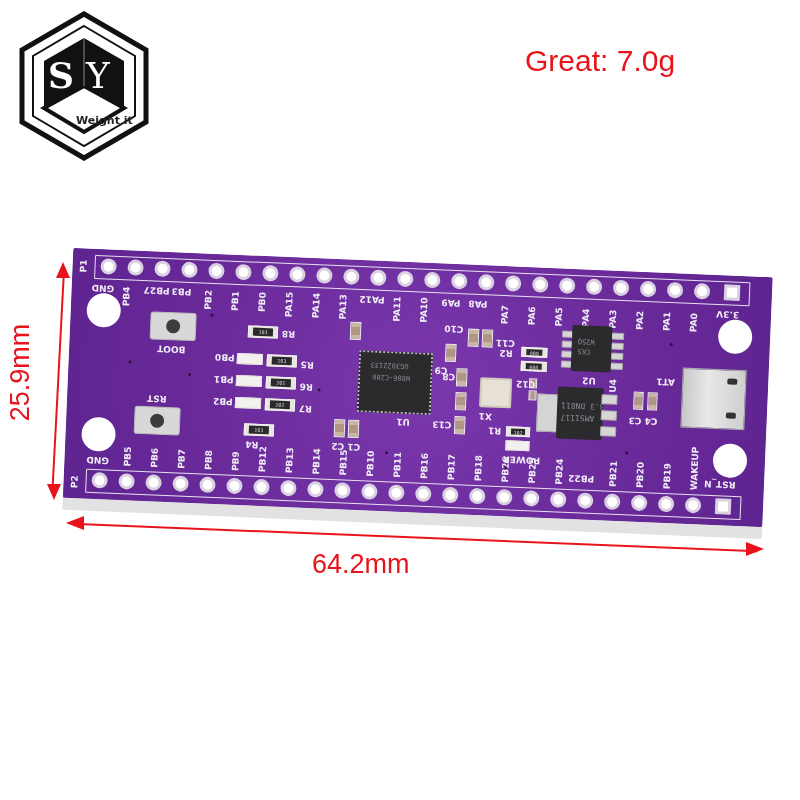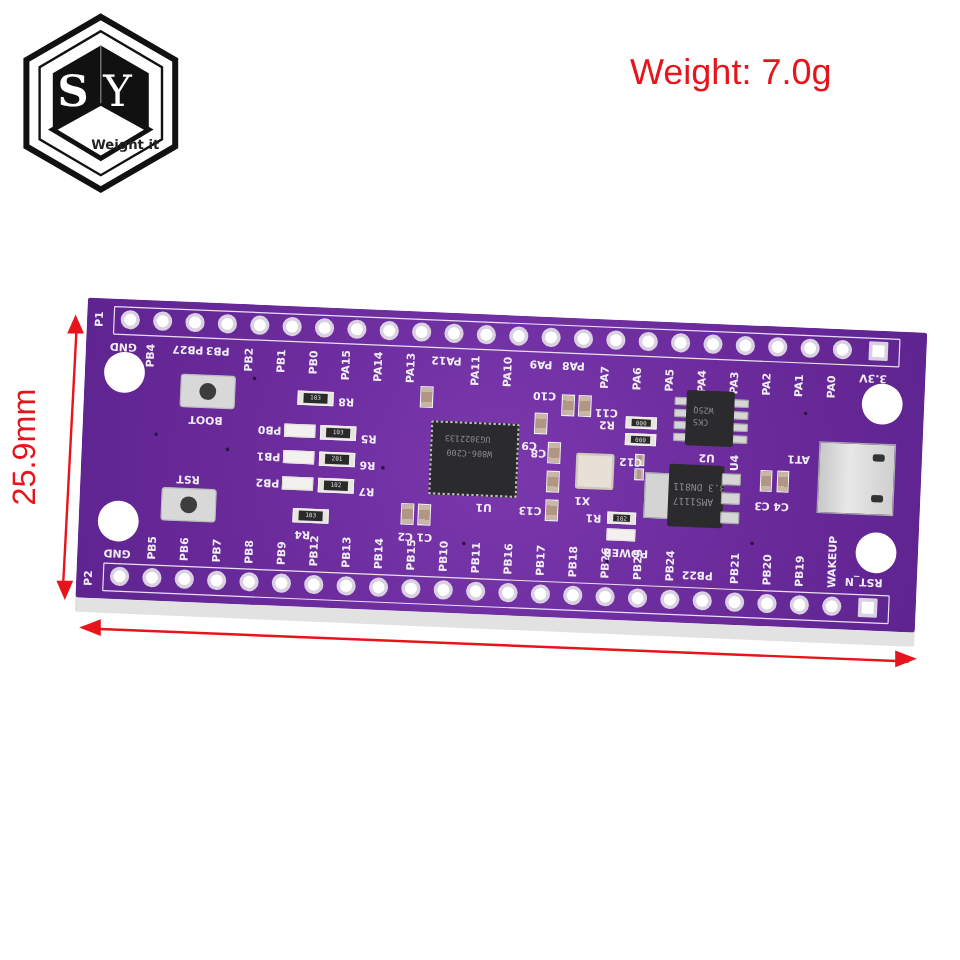--- a/index.html
+++ b/index.html
@@ -66,33 +66,34 @@
     <polygon points="66,16 117,46 117,106 66,136 15,106 15,46" fill="#fff" stroke="#111" stroke-width="2"></polygon>
     <polygon points="66,28 106,51 106,98 66,76 26,98 26,51" fill="#111"></polygon>
     <polygon points="66,76 106,98 66,122 26,98" fill="#fff" stroke="#111" stroke-width="4"></polygon>
     <line x1="66" y1="28" x2="66" y2="76" stroke="#888" stroke-width="1"></line>
     <text x="30" y="78" font-family="DejaVu Serif, serif" font-size="36" fill="#fff" font-weight="bold">S</text>
     <text x="68" y="78" font-family="DejaVu Serif, serif" font-size="36" fill="#fff">Y</text>
   </svg>
   <span class="logo-caption">Weight it</span>
 </div>
 
-<div class="weight">Weight: 7.0g</div>
+<div class="weight">Great: 7.0g</div>
 
 <div class="dim-v">
   <div class="ah-up"></div>
   <div class="arrow-line"></div>
   <div class="ah-down"></div>
   <div class="label">25.9mm</div>
 </div>
 
 <div class="dim-h">
   <div class="ah-left"></div>
   <div class="arrow-line"></div>
   <div class="ah-right"></div>
+  <div class="label">64.2mm</div>
 </div>
 
 <div class="pcb-wrap">
   <div class="pcb-edge"></div>
   <div class="pcb">
 
     <div class="header-box" style="left:22px; top:6px; width:654px; height:22px;"></div>
     <div class="header-box" style="left:22px; top:220px; width:654px; height:22px;"></div>
     <span class="silk rot" style="left:6px; top:24px;">P1</span>
     <span class="silk rot" style="left:6px; top:240px;">P2</span>

